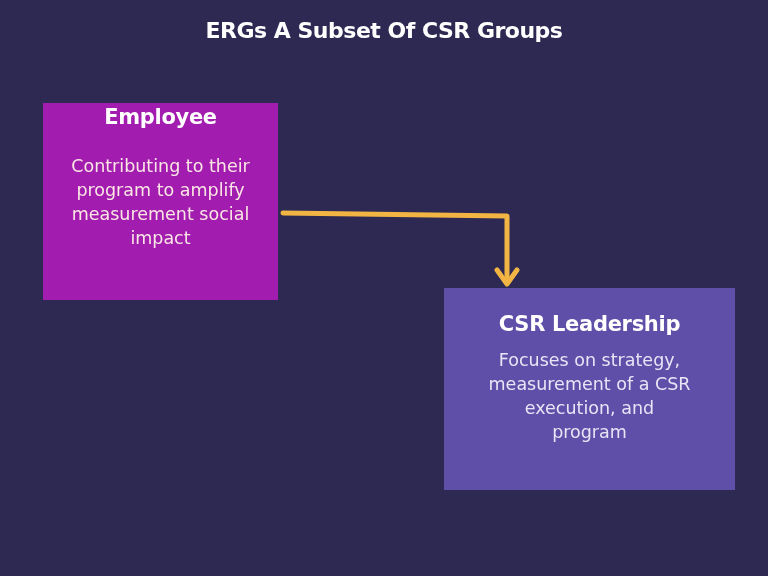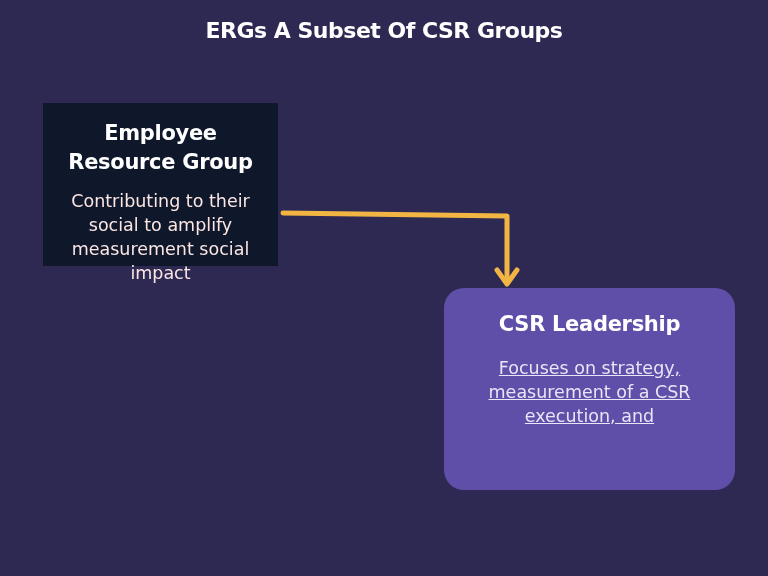--- a/index.html
+++ b/index.html
@@ -19,58 +19,58 @@
     .box {
       position: absolute; box-sizing: border-box;
       text-align: center; color: #ffffff;
     }
     .box .heading {
       font-weight: bold; font-size: 21px; line-height: 29px;
       letter-spacing: -0.3px;
     }
     .box .desc {
       font-size: 17.5px; line-height: 24px; color: #f3f0f5;
-      margin-top: 12px;
+      margin-top: 22px;
     }
     #erg-box {
-      left: 43px; top: 103px; width: 235px; height: 163px;
-      background: #0f172a; padding-top: 16px;
+      left: 43px; top: 103px; width: 235px; height: 197px;
+      background: #a21caf; 
     }
     #erg-box .desc { color: #fbe6e4; }
     #csr-box {
       left: 444px; top: 288px; width: 291px; height: 202px;
-      background: #5f4fa8; padding-top: 22px; border-radius: 20px;
+      background: #5f4fa8; padding-top: 22px;
     }
-    #csr-box .desc { color: #e9e5f6; margin-top: 17px; text-decoration: underline; }
+    #csr-box .desc { color: #e9e5f6; margin-top: 9px; }
     svg.connector { position: absolute; left: 0; top: 0; }
   </style>
 </head>
 <body>
 
 <div class="title">ERGs A Subset Of CSR Groups</div>
 
 <svg class="connector" width="768" height="576">
   <polyline points="283,213 507,216 507,282" fill="none" stroke="#f2b544" stroke-width="5" stroke-linecap="round" stroke-linejoin="round"></polyline>
   <polyline points="497,270 507,284 517,270" fill="none" stroke="#f2b544" stroke-width="5" stroke-linecap="round" stroke-linejoin="round"></polyline>
 </svg>
 
 <div class="box" id="erg-box">
   <div class="heading">
     <div>Employee</div>
-    <div>Resource Group</div>
   </div>
   <div class="desc">
     <div>Contributing to their</div>
-    <div>social to amplify</div>
+    <div>program to amplify</div>
     <div>measurement social impact</div>
   </div>
 </div>
 
 <div class="box" id="csr-box">
   <div class="heading">
     <div>CSR Leadership</div>
   </div>
   <div class="desc">
     <div>Focuses on strategy,</div>
     <div>measurement of a CSR</div>
     <div>execution, and</div>
+    <div>program</div>
   </div>
 </div>
 
 </body></html>

